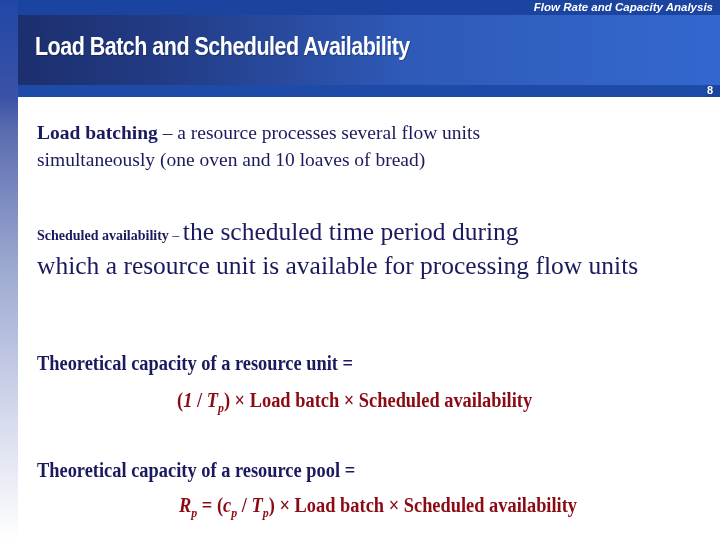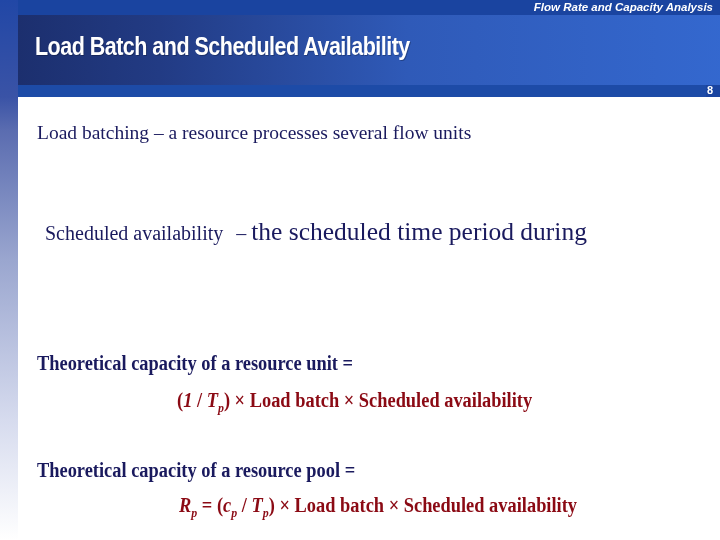--- a/index.html
+++ b/index.html
@@ -42,22 +42,22 @@
   }
   .page-num {
     position:absolute; left:707px; top:84px;
     font-family:"Liberation Sans", sans-serif;
     font-weight:bold; font-size:11px; color:#ffffff;
   }
   .content { position:absolute; left:37px; top:0; width:680px; color:#1a1a5e; }
   .para { position:absolute; left:0; white-space:nowrap; }
   .p1 { top:119px; font-size:19.5px; line-height:27px; }
   .p2 { top:217px; line-height:30px; }
-  .b { font-weight:normal; }
-  .s17 { font-size:20px;margin-left:8px; }
+  .b { font-weight:bold; }
+  .s17 { font-size:14px; }
   .s26 { font-size:25.5px;margin-top:12px; }
   .p2 .l3 { font-size:19.5px; display:block; line-height:26px; }
   .heading {
     position:absolute; left:0; font-weight:bold; font-size:20px;
     transform:scaleX(0.92); transform-origin:left center; white-space:nowrap;
   }
   .h1 { top:352px; }
   .h2 { top:459px; }
   .formula {
     position:absolute; font-weight:bold; font-size:20px; color:#8b0a14;
@@ -76,24 +76,26 @@
 <div class="section-label">Flow Rate and Capacity Analysis</div>
 <div class="title-box">
   <div class="title">Load Batch and Scheduled Availability</div>
 </div>
 <div class="title-strip"></div>
 <div class="page-num">8</div>
 
 <div class="content">
   <div class="para p1">
     <span class="b">Load batching</span><span> – </span><span>a resource processes several flow units</span><br>
+    <span>simultaneously (one oven and 10 loaves of bread)</span>
   </div>
 
   <div class="para p2">
     <span class="b s17">Scheduled availability</span><span class="s17"> – </span><span class="s26">the scheduled time period during</span><br>
+    <span class="s26">which a resource unit is available for processing flow units</span>
   </div>
 
   <div class="heading h1">Theoretical capacity of a resource unit =</div>
   <div class="formula f1"><span>(</span><i>1</i><span> / </span><i>T</i><sub>p</sub><span>) × Load batch ×  Scheduled availability</span></div>
 
   <div class="heading h2">Theoretical capacity of a resource pool =</div>
   <div class="formula f2"><i>R</i><sub>p</sub><span> = (</span><i>c</i><sub>p</sub><span> / </span><i>T</i><sub>p</sub><span>) × Load batch ×  Scheduled availability</span></div>
 </div>
 
 </body></html>

